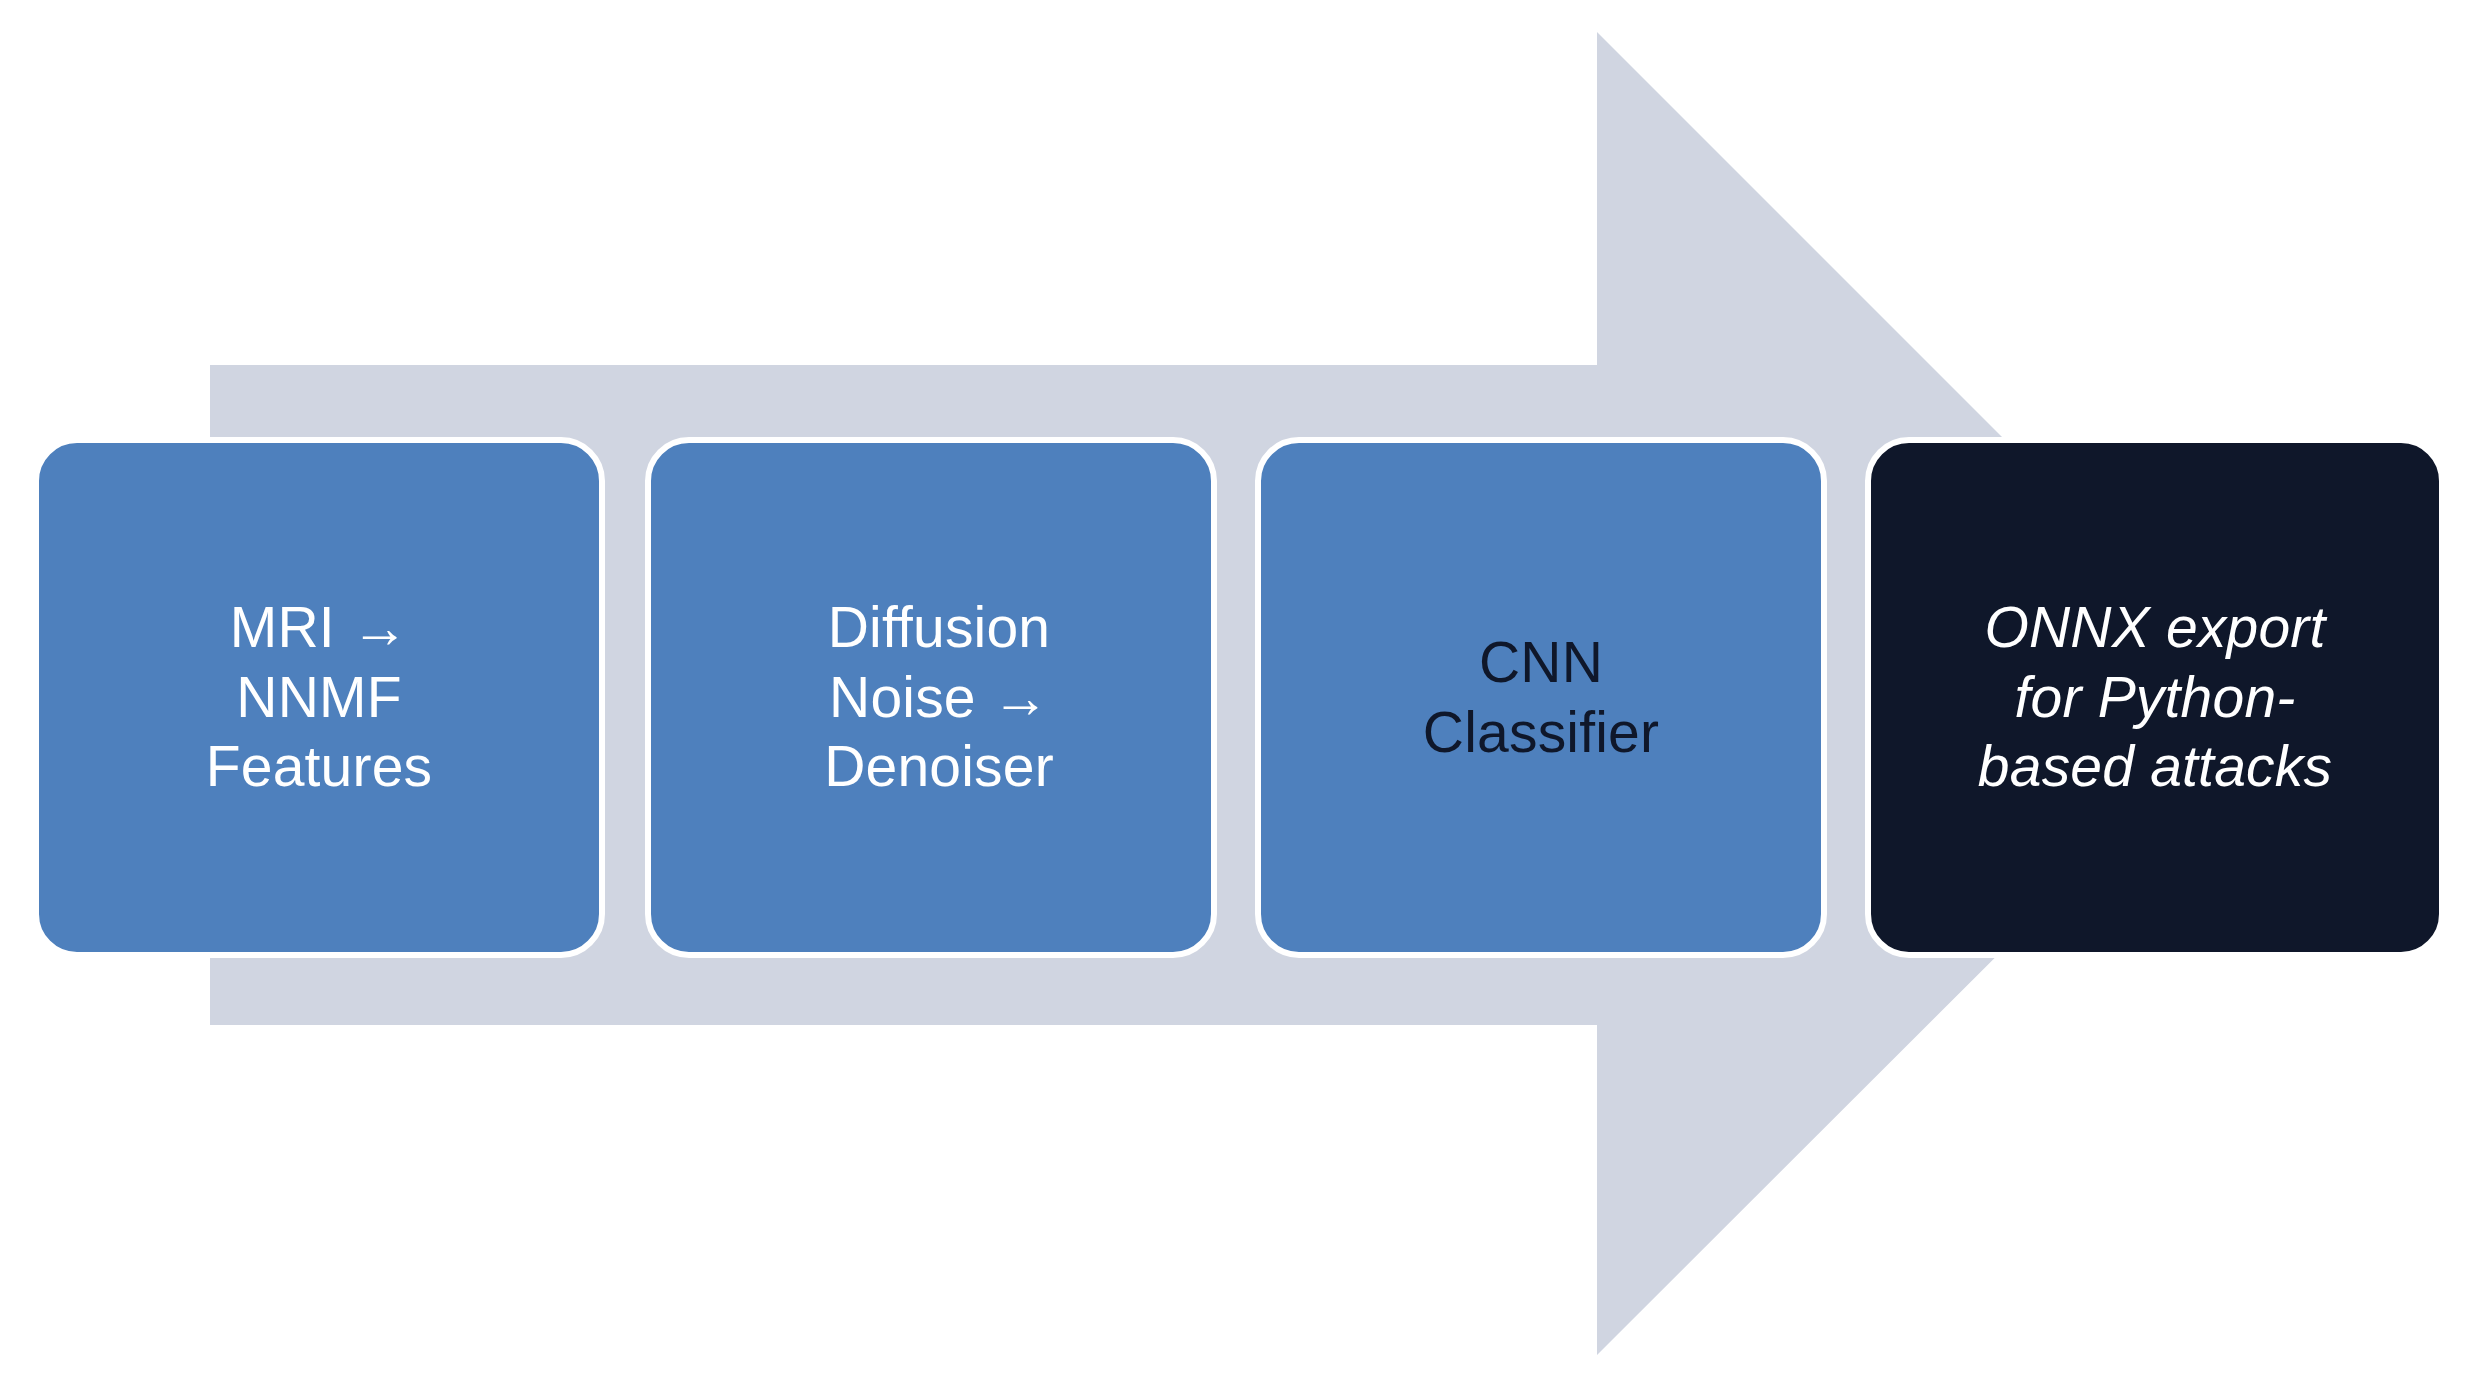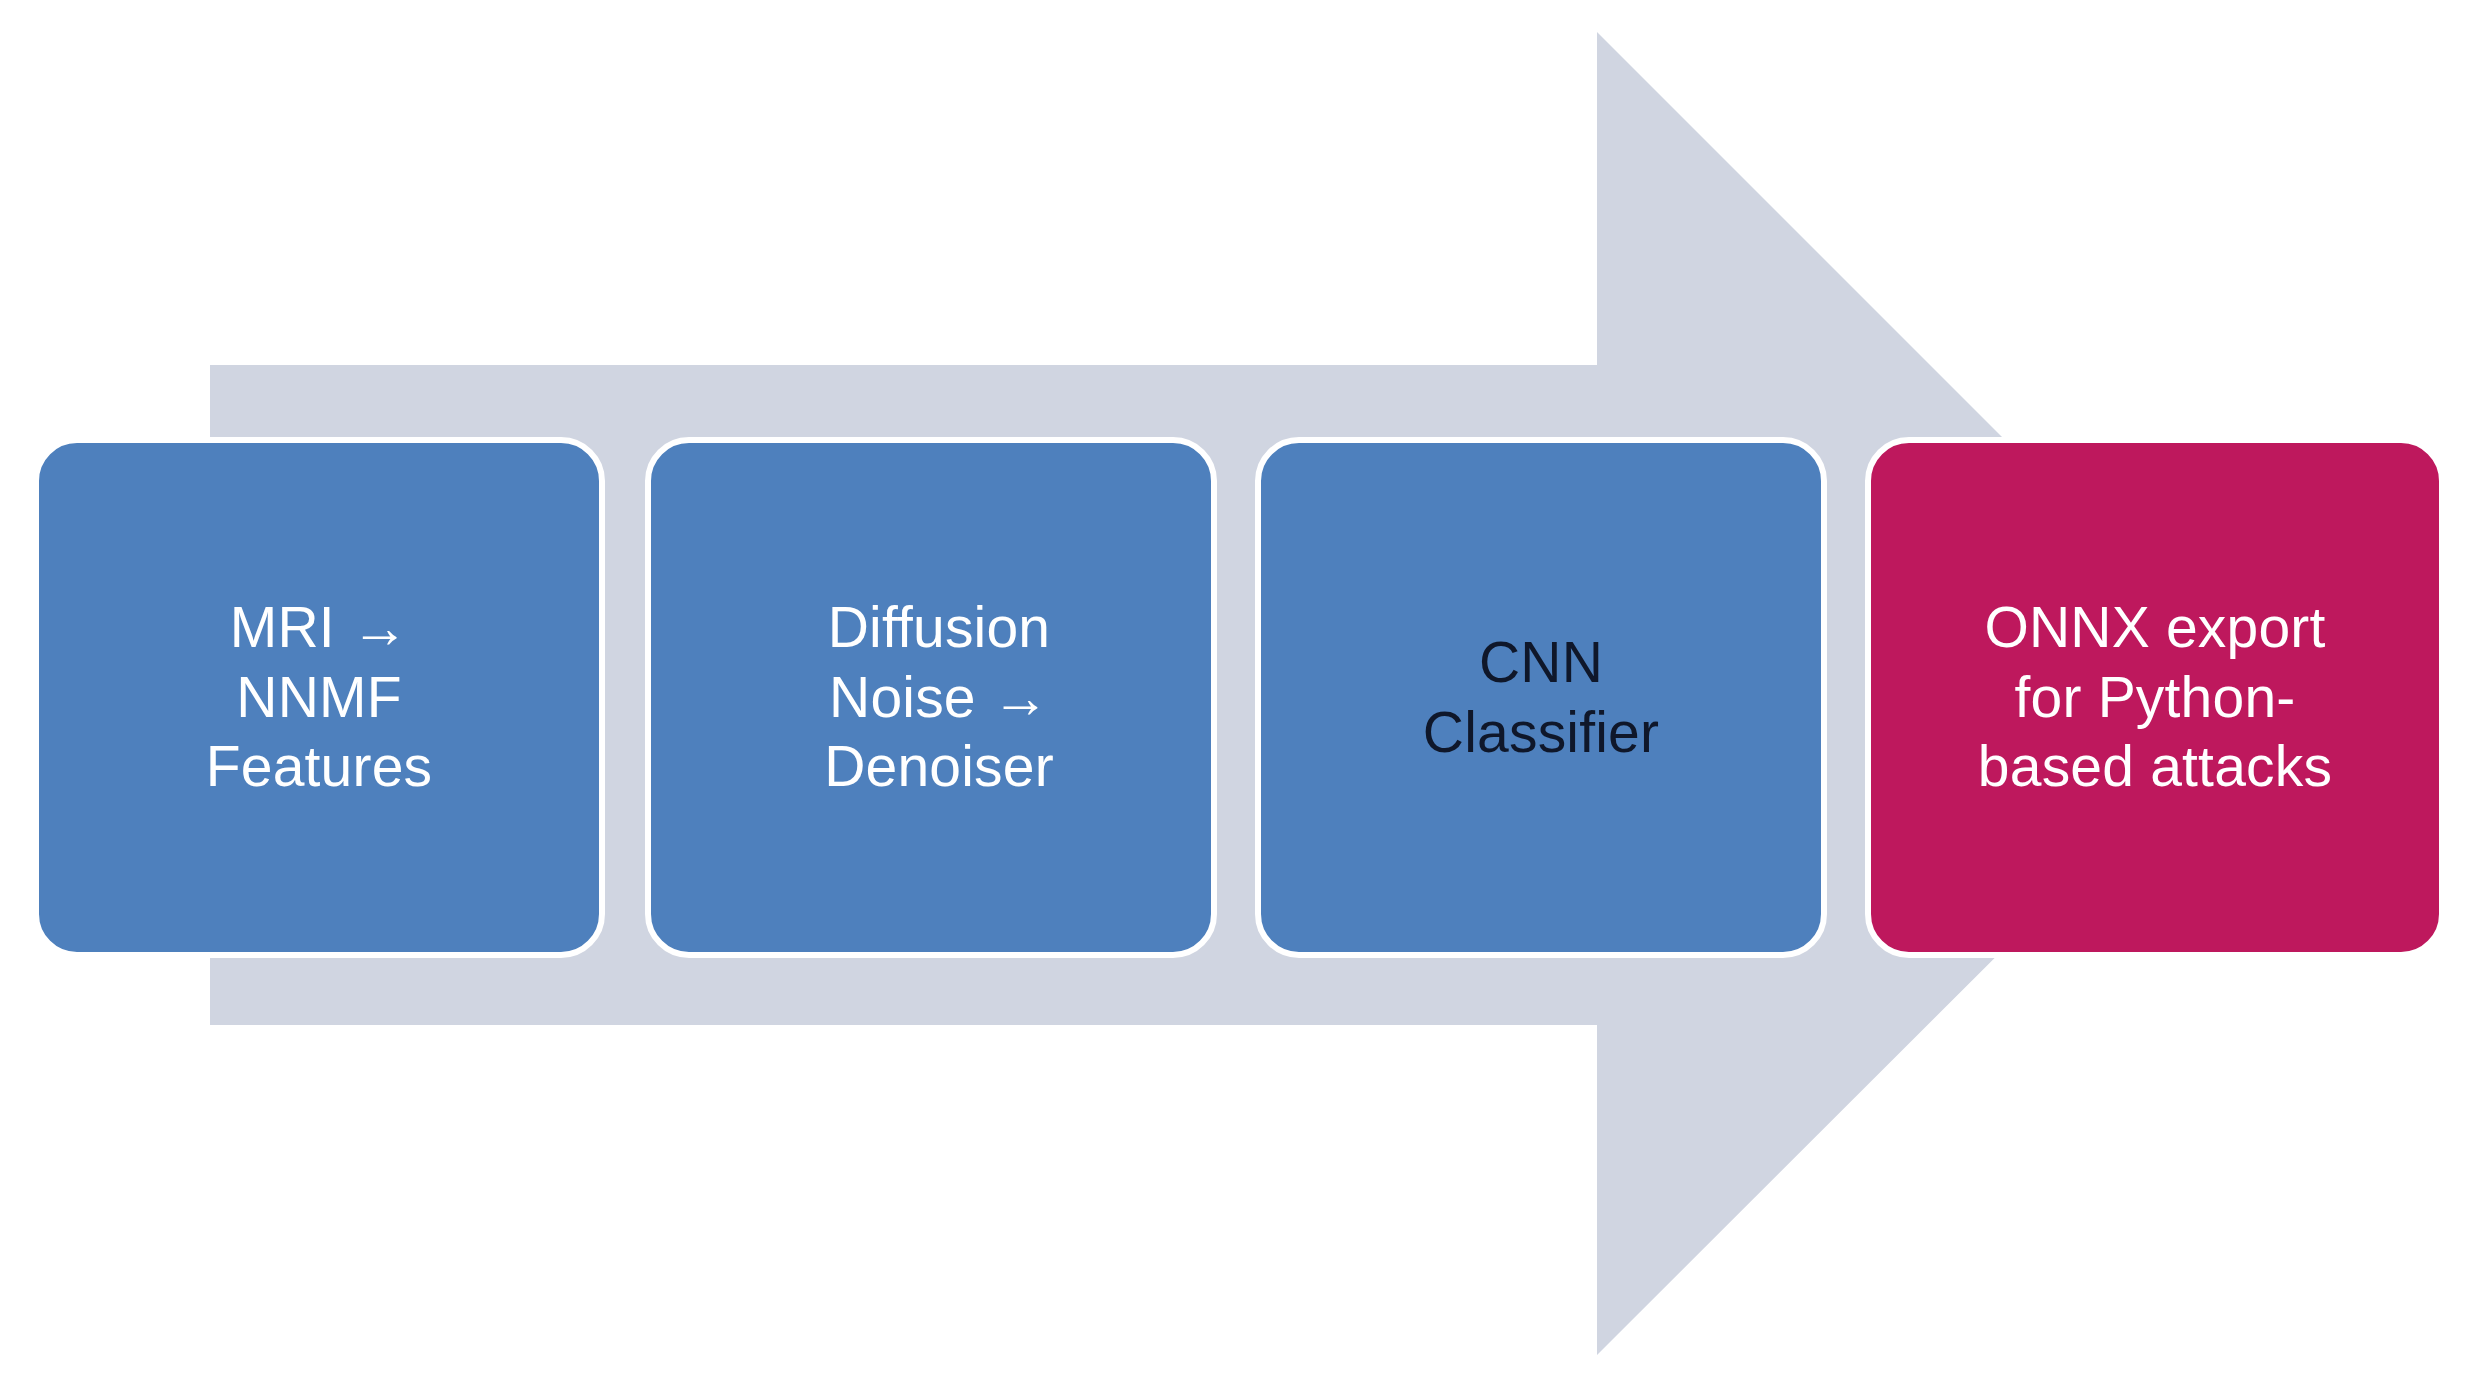--- a/index.html
+++ b/index.html
@@ -83,19 +83,19 @@
     <span class="step-label" style="color: rgb(255, 255, 255);">Diffusion
 Noise →
 Denoiser</span>
   </div>
 
   <div class="step-box" id="step-3" style="background: rgb(78, 128, 189); border-color: rgb(255, 255, 255); border-radius: 44px;">
     <span class="step-label" style="color: #0f172a;">CNN
 Classifier</span>
   </div>
 
-  <div class="step-box" id="step-4" style="background: #be185d; border-color: rgb(255, 255, 255); border-radius: 44px;">
+  <div class="step-box" id="step-4" style="background: #0f172a; border-color: rgb(255, 255, 255); border-radius: 44px; font-style: italic;">
     <span class="step-label" style="color: rgb(255, 255, 255);">ONNX export
 for Python-
 based attacks</span>
   </div>
 
 </div>
 
 </body></html>

